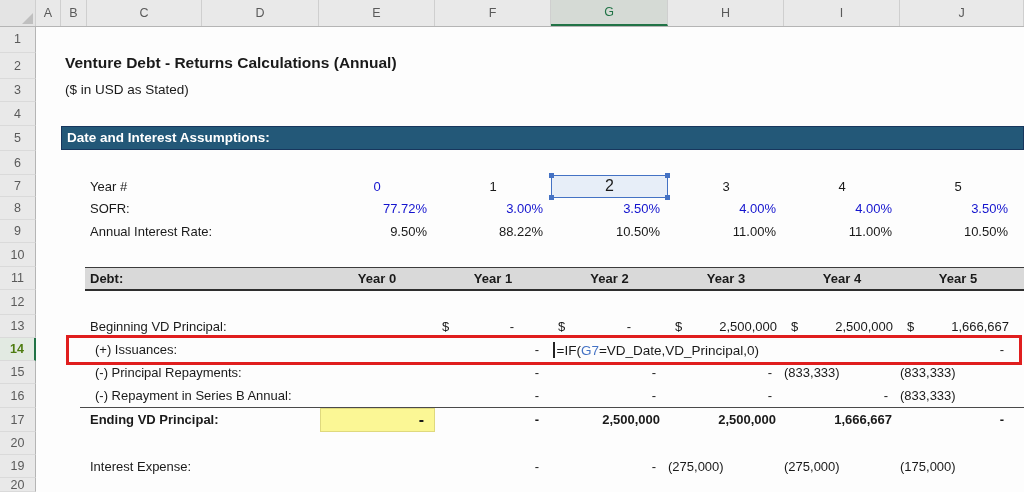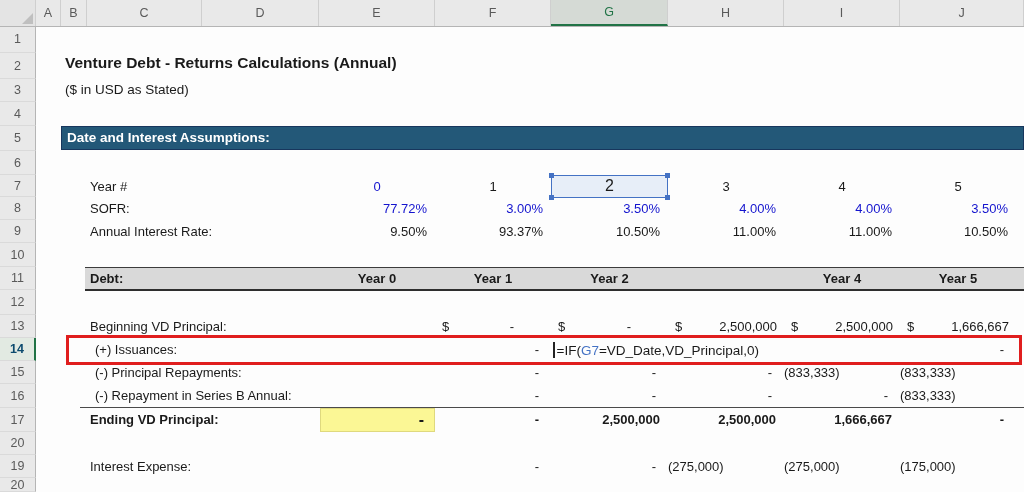--- a/index.html
+++ b/index.html
@@ -13,21 +13,21 @@
   .w-corner{width:36px;position:relative;background:#E4E4E4;}
   .corner-tri{position:absolute;right:2px;bottom:2px;width:0;height:0;
               border-left:11px solid transparent;border-bottom:11px solid #BFBFBF;}
   .w-a{width:25px}.w-b{width:26px}.w-c{width:115px}.w-d{width:117px}.w-e{width:116px}
   .w-f{width:116px}.w-g{width:117px}.w-h{width:116px}.w-i{width:116px}.w-j{flex:1}
   .ch.active{background:#D5DAD5;color:#217346;border-bottom:2px solid #217346;}
   
   .rh{position:absolute;left:0;width:36px;box-sizing:border-box;background:#E9E9E9;
       border-right:1px solid #B5B5B5;border-bottom:1px solid #DADADA;display:flex;
       align-items:center;justify-content:center;font-size:12.5px;color:#5A5A5A;z-index:4;}
-  .rh.active{color:#0c4a6e;background:#E2EAE2;border-right:2px solid #217346;font-weight:bold;}
+  .rh.active{color:#4d7c0f;background:#E2EAE2;border-right:2px solid #217346;font-weight:bold;}
   
   .row{position:absolute;left:0;width:1024px;font-size:13px;}
   .lab{position:absolute;left:90px;white-space:nowrap;}
   .lab.indent{left:95px;}
   .cE,.cF,.cG,.cH,.cI,.cJ{position:absolute;box-sizing:border-box;height:100%;}
   .cE{left:319px;width:116px}.cF{left:435px;width:116px}.cG{left:551px;width:117px}
   .cH{left:668px;width:116px}.cI{left:784px;width:116px}.cJ{left:900px;width:116px}
   .cen{text-align:center}
   .num{text-align:right;padding-right:8px}
   .nump{padding-right:5px}
@@ -139,33 +139,34 @@
     <div class="cF num blue">3.00%</div>
     <div class="cG num blue">3.50%</div>
     <div class="cH num blue">4.00%</div>
     <div class="cI num blue">4.00%</div>
     <div class="cJ num blue">3.50%</div>
   </div>
 
   <div class="row rowc" style="top:220px;height:23px">
     <span class="lab">Annual Interest Rate:</span>
     <div class="cE num">9.50%</div>
-    <div class="cF num">93.37%</div>
+    <div class="cF num">88.22%</div>
     <div class="cG num">10.50%</div>
     <div class="cH num">11.00%</div>
     <div class="cI num">11.00%</div>
     <div class="cJ num">10.50%</div>
   </div>
 
   <div class="row rowc" style="top:267px;height:24px">
     <div class="bar-bg"></div>
     <span class="lab bold">Debt:</span>
     <div class="cE cen bold">Year 0</div>
     <div class="cF cen bold">Year 1</div>
     <div class="cG cen bold">Year 2</div>
+    <div class="cH cen bold">Year 3</div>
     <div class="cI cen bold">Year 4</div>
     <div class="cJ cen bold">Year 5</div>
   </div>
 
   <div class="row rowc" style="top:315px;height:23px">
     <span class="lab">Beginning VD Principal:</span>
     <div class="cF acct">
       <span>$</span>
       <span class="zz">-</span>
     </div>

